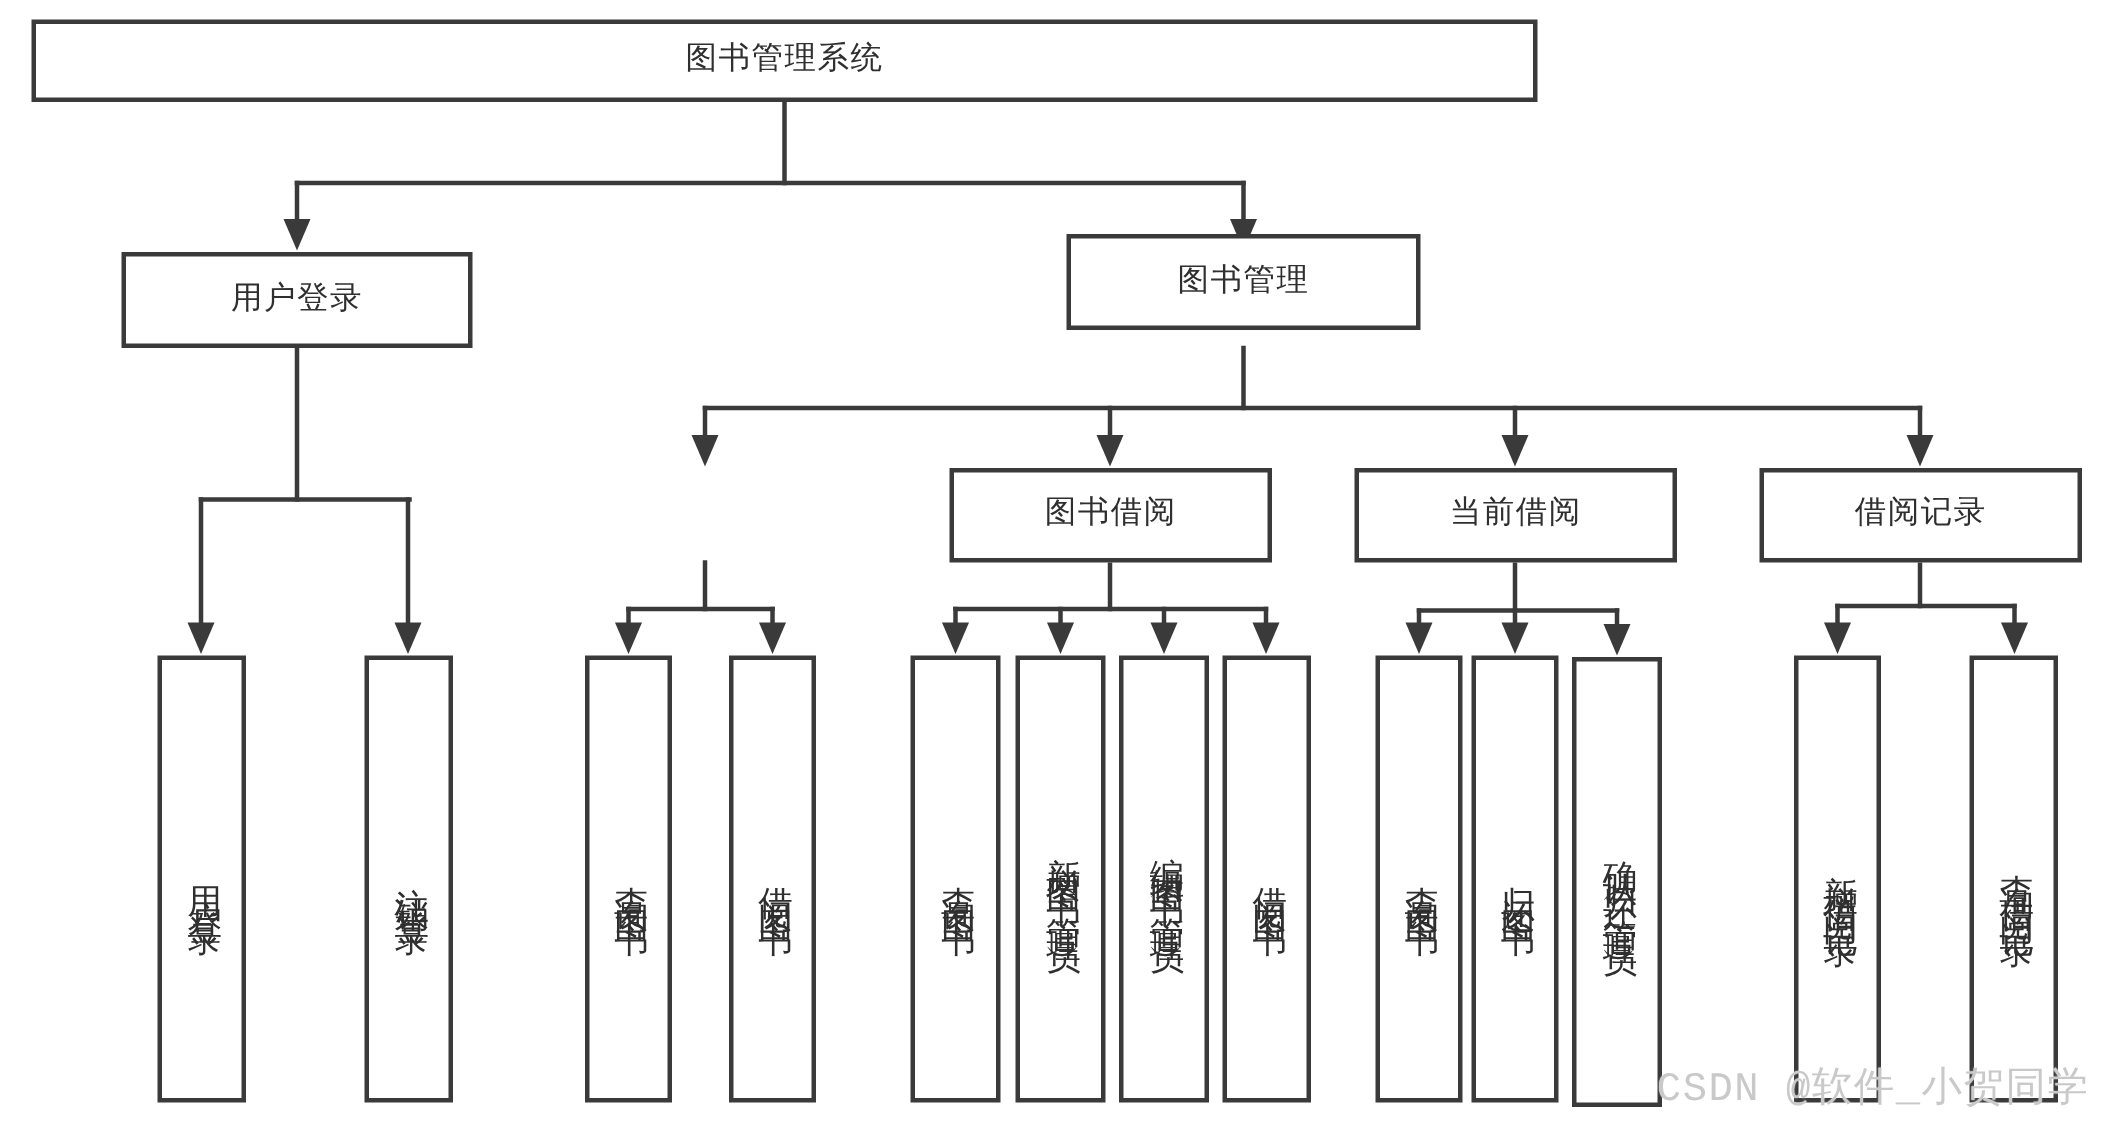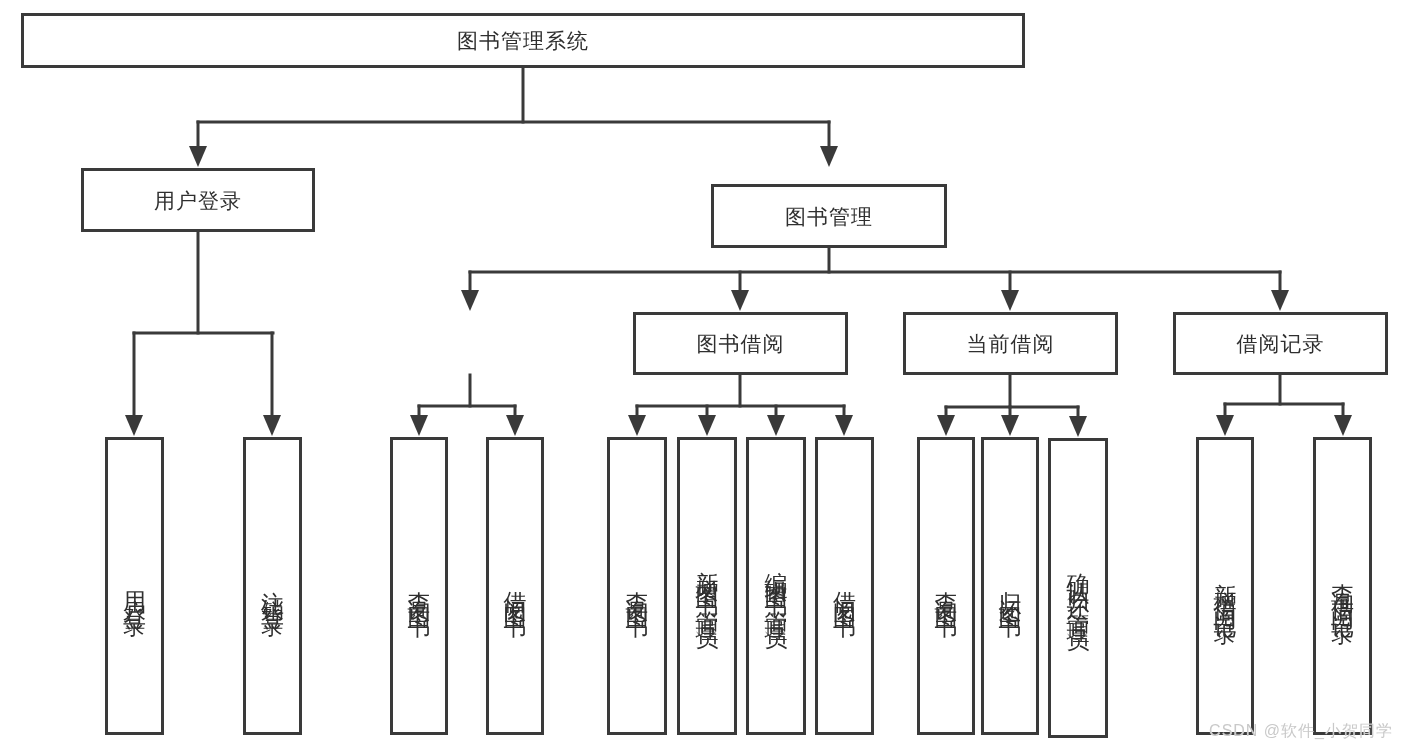--- a/index.html
+++ b/index.html
@@ -6,21 +6,21 @@
     --line:#3a3a3a;
     --text:#2f2f2f;
     --bg:#ffffff;
     --wm:#c9c9c9;
   }
   html,body{margin:0;padding:0;background:#fff;}
   #stage{
     position:relative;
     width:1405px;height:747px;
     background:var(--bg);
-    font-family:Liberation Sans, sans-serif;
+    font-family:Liberation Mono, monospace;
     overflow:hidden;
   }
   #connectors{position:absolute;left:0;top:0;width:1405px;height:747px;}
   #connectors line{stroke:var(--line);stroke-width:3;stroke-linecap:square;}
   #connectors polygon{fill:var(--line);}
   .node{
     position:absolute;
     box-sizing:border-box;
     background:#fff;
     border:3px solid var(--line);
@@ -36,21 +36,21 @@
     writing-mode:vertical-rl;
     text-orientation:mixed;
     font-size:23px;
     letter-spacing:8px;
     padding-top:6px;
   }
   .watermark{
     position:absolute;
     right:12px;
     bottom:5px;
-    font-size:16px;
+    font-size:27px;
     color:var(--wm);
     letter-spacing:1px;
     z-index:5;
     text-shadow:0 0 1px #ffffff;
     white-space:nowrap;
   }
 </style>
 </head>
 <body>
 
@@ -118,21 +118,21 @@
     <polygon points="1334,415 1352,415 1343,436"></polygon>
   </svg>
 
   <div class="node node-h" style="left:21px;top:13px;width:1004px;height:55px;">
     <span>图书管理系统</span>
   </div>
 
   <div class="node node-h" style="left:81px;top:168px;width:234px;height:64px;">
     <span>用户登录</span>
   </div>
-  <div class="node node-h" style="left:711px;top:184px;width:236px;height:64px;">
+  <div class="node node-h" style="left:711px;top:156px;width:236px;height:64px;">
     <span>图书管理</span>
   </div>
 
   <div class="node node-h" style="left:903px;top:312px;width:215px;height:63px;">
     <span>当前借阅</span>
   </div>
   <div class="node node-h" style="left:633px;top:312px;width:215px;height:63px;">
     <span>图书借阅</span>
   </div>
   <div class="node node-h" style="left:1173px;top:312px;width:215px;height:63px;">

